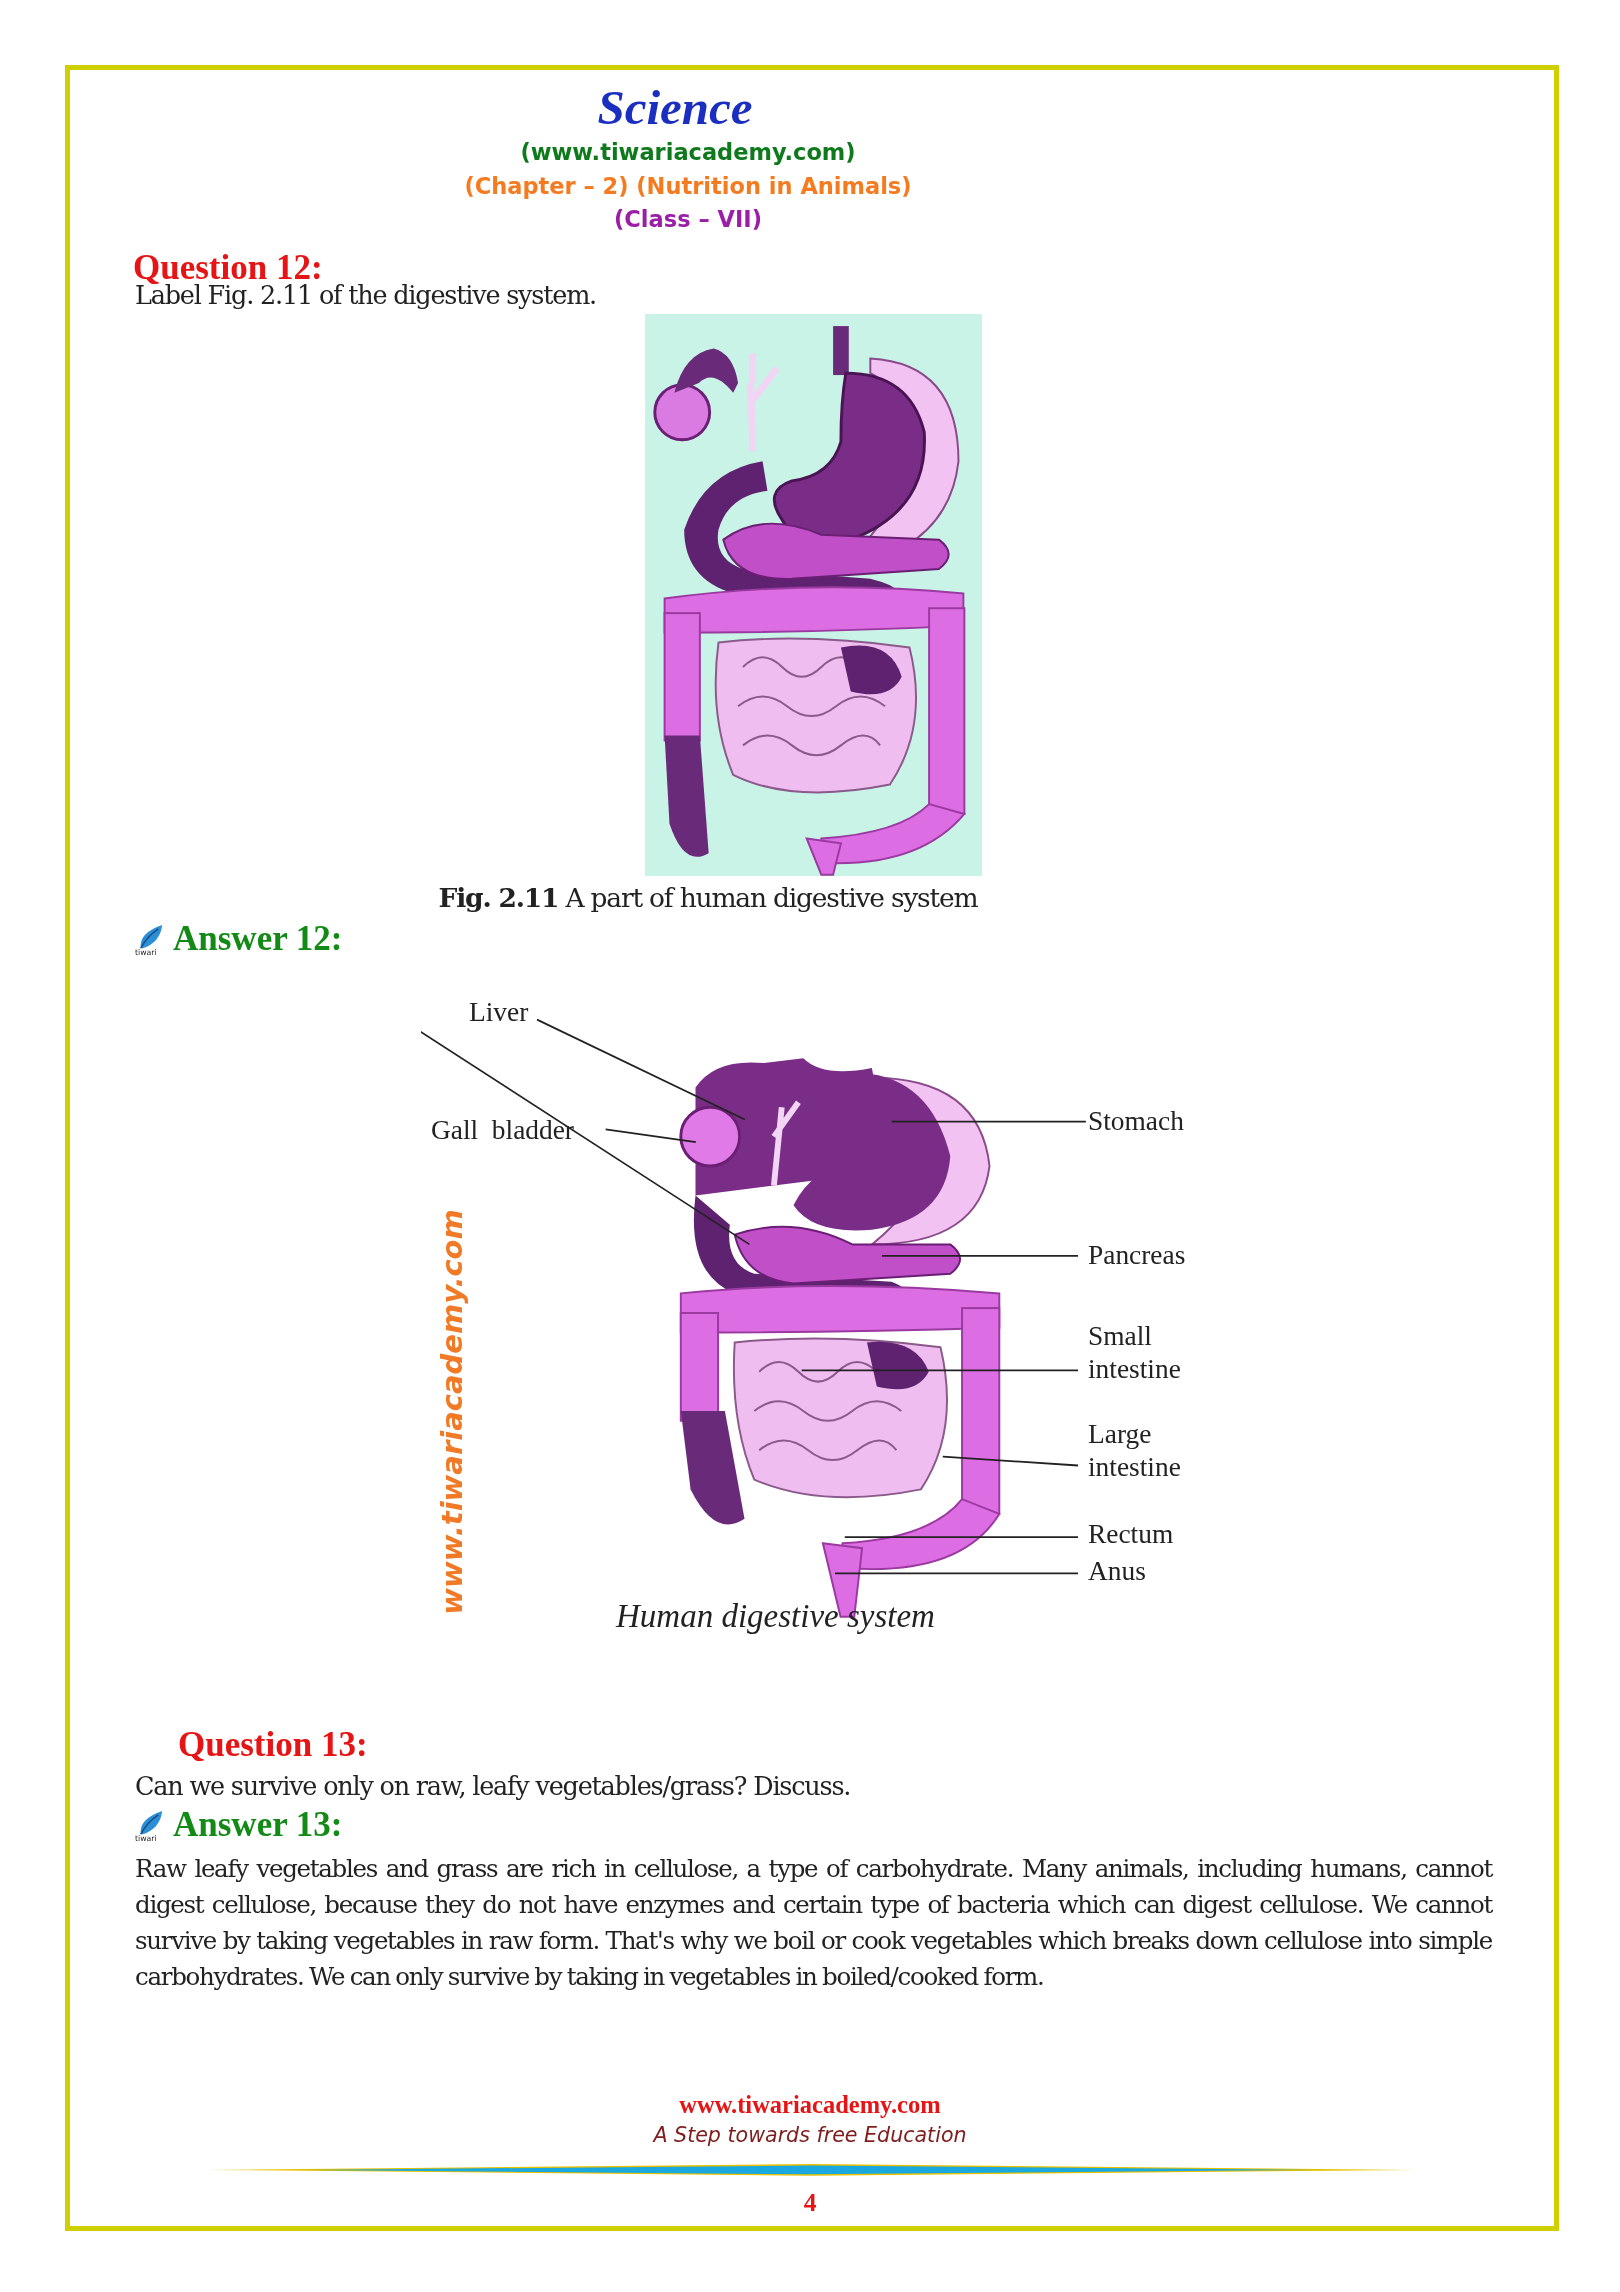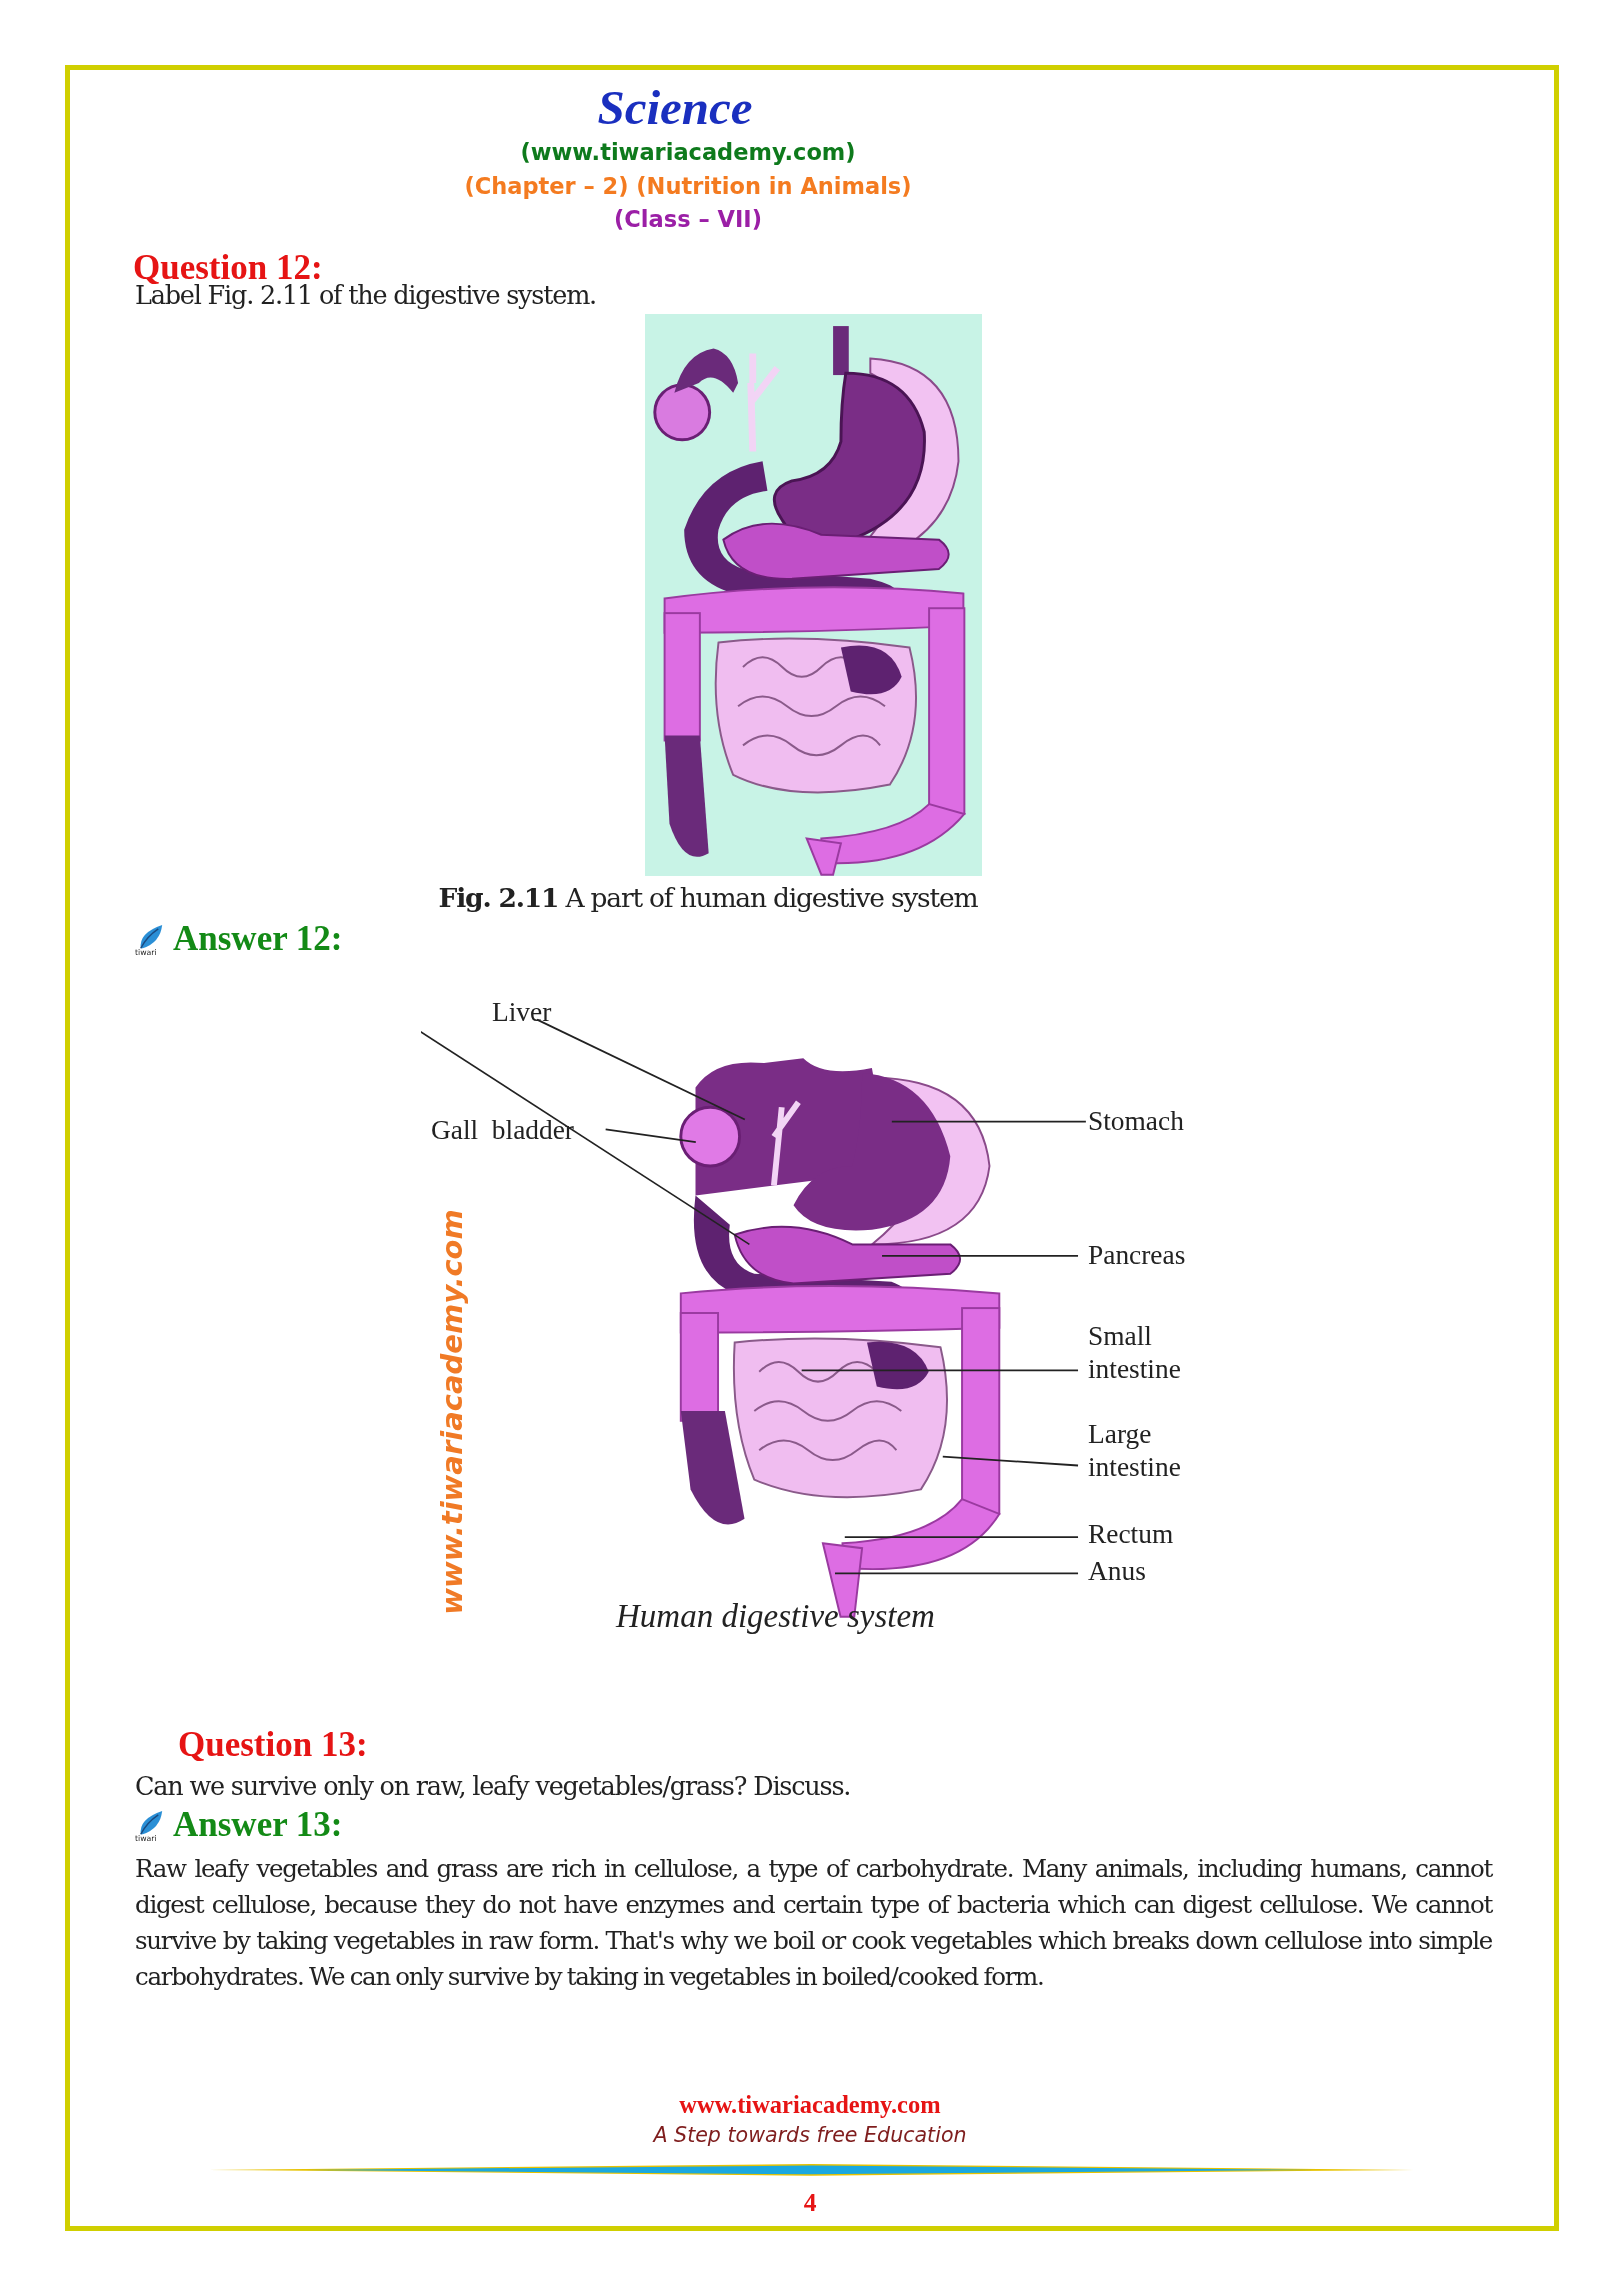--- a/index.html
+++ b/index.html
@@ -125,21 +125,21 @@
   <line x1="548" y1="1040" x2="760" y2="1142" stroke="#222" stroke-width="1.8"></line>
   <line x1="618" y1="1152" x2="710" y2="1165" stroke="#222" stroke-width="1.8"></line>
   <line x1="910" y1="1144" x2="1108" y2="1144" stroke="#222" stroke-width="1.8"></line>
   <line x1="900" y1="1281" x2="1100" y2="1281" stroke="#222" stroke-width="1.8"></line>
   <line x1="818" y1="1398" x2="1100" y2="1398" stroke="#222" stroke-width="1.8"></line>
   <line x1="962" y1="1486" x2="1100" y2="1495" stroke="#222" stroke-width="1.8"></line>
   <line x1="862" y1="1568" x2="1100" y2="1568" stroke="#222" stroke-width="1.8"></line>
   <line x1="852" y1="1605" x2="1100" y2="1605" stroke="#222" stroke-width="1.8"></line>
 </svg>
 
-<div class="abs label" style="left:469px; top:997px;margin-left:23px;">Liver</div>
+<div class="abs label" style="left:469px; top:997px;">Liver</div>
 <div class="abs label" style="left:431px; top:1115px; white-space:pre;">Gall  bladder</div>
 <div class="abs label" style="left:1088px; top:1106px;">Stomach</div>
 <div class="abs label" style="left:1088px; top:1240px;">Pancreas</div>
 <div class="abs label" style="left:1088px; top:1321px;text-align:right;">Small</div>
 <div class="abs label" style="left:1088px; top:1354px;">intestine</div>
 <div class="abs label" style="left:1088px; top:1419px;">Large</div>
 <div class="abs label" style="left:1088px; top:1452px;">intestine</div>
 <div class="abs label" style="left:1088px; top:1519px;">Rectum</div>
 <div class="abs label" style="left:1088px; top:1556px;">Anus</div>
 

